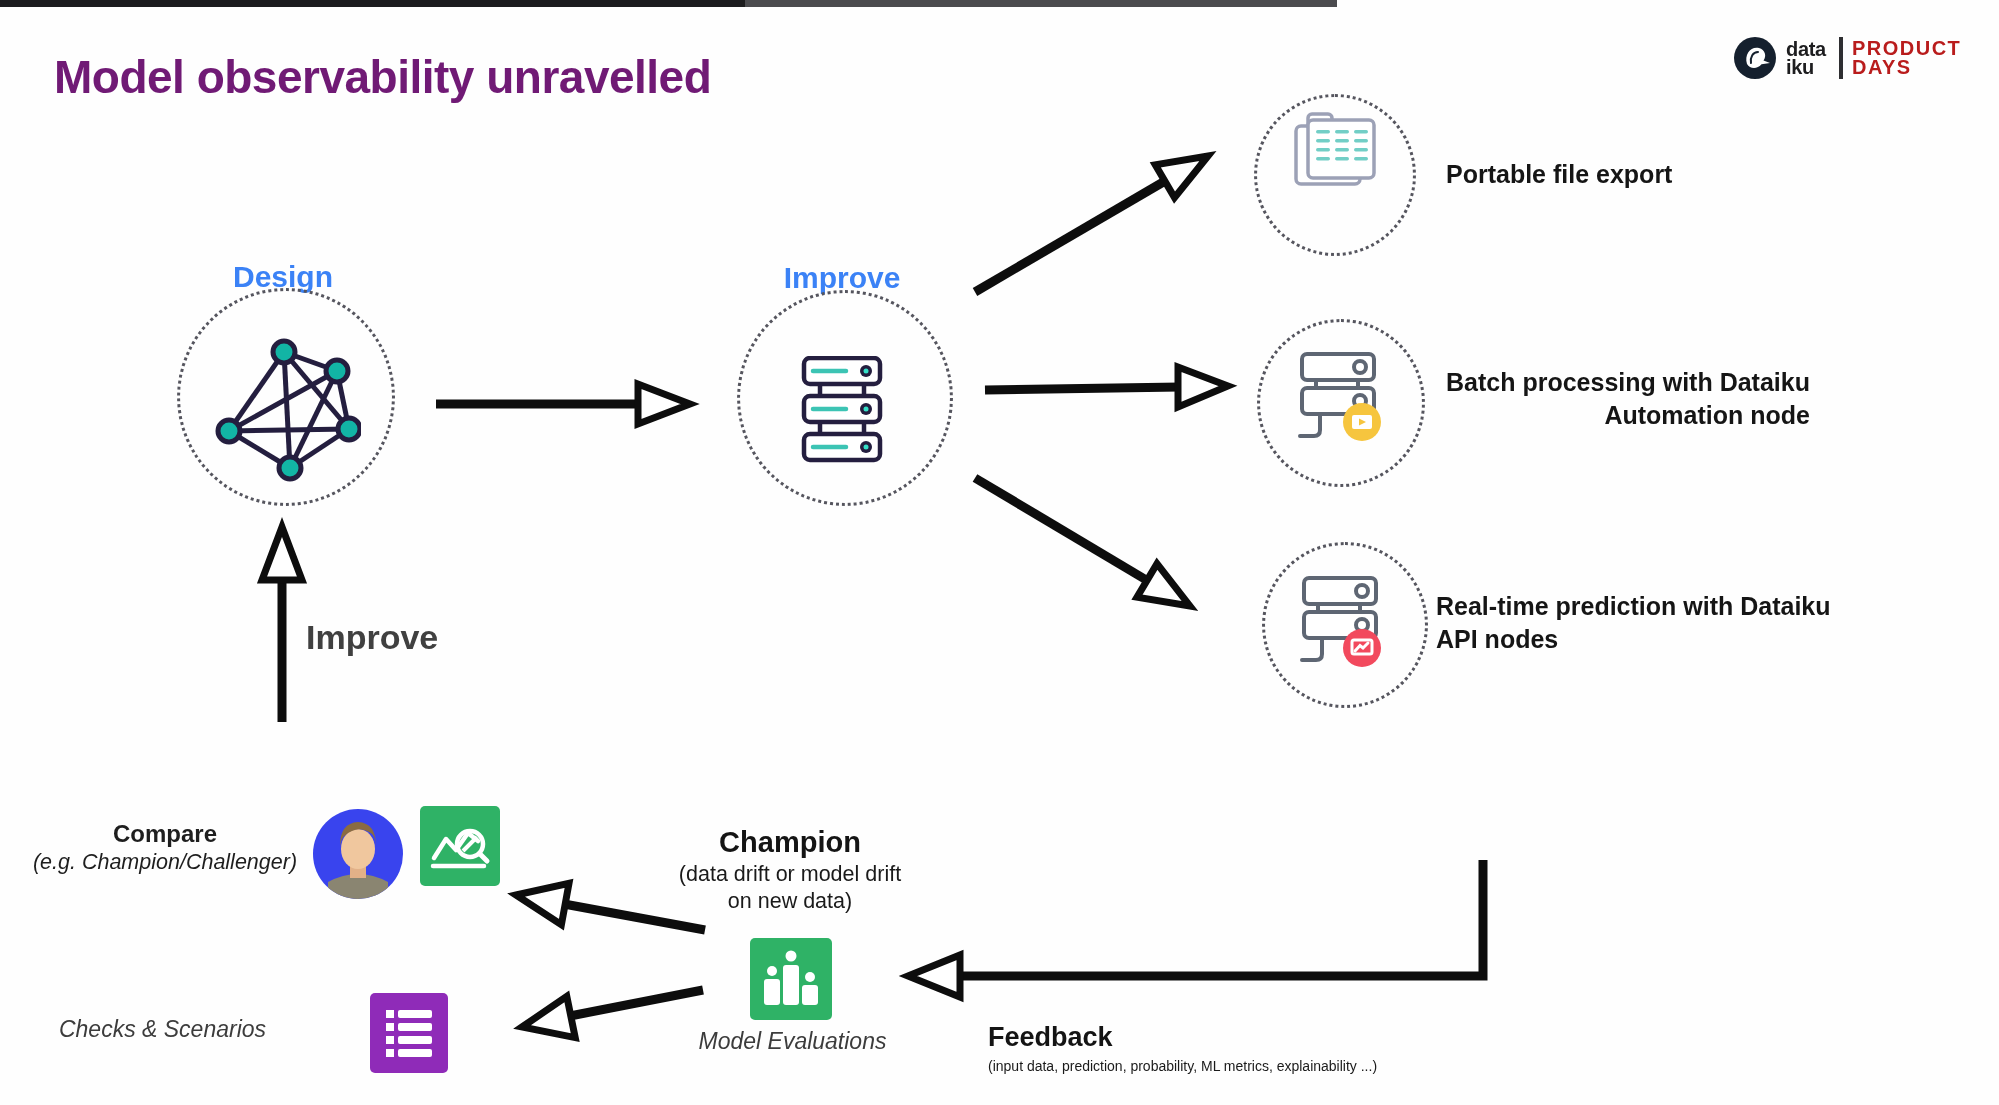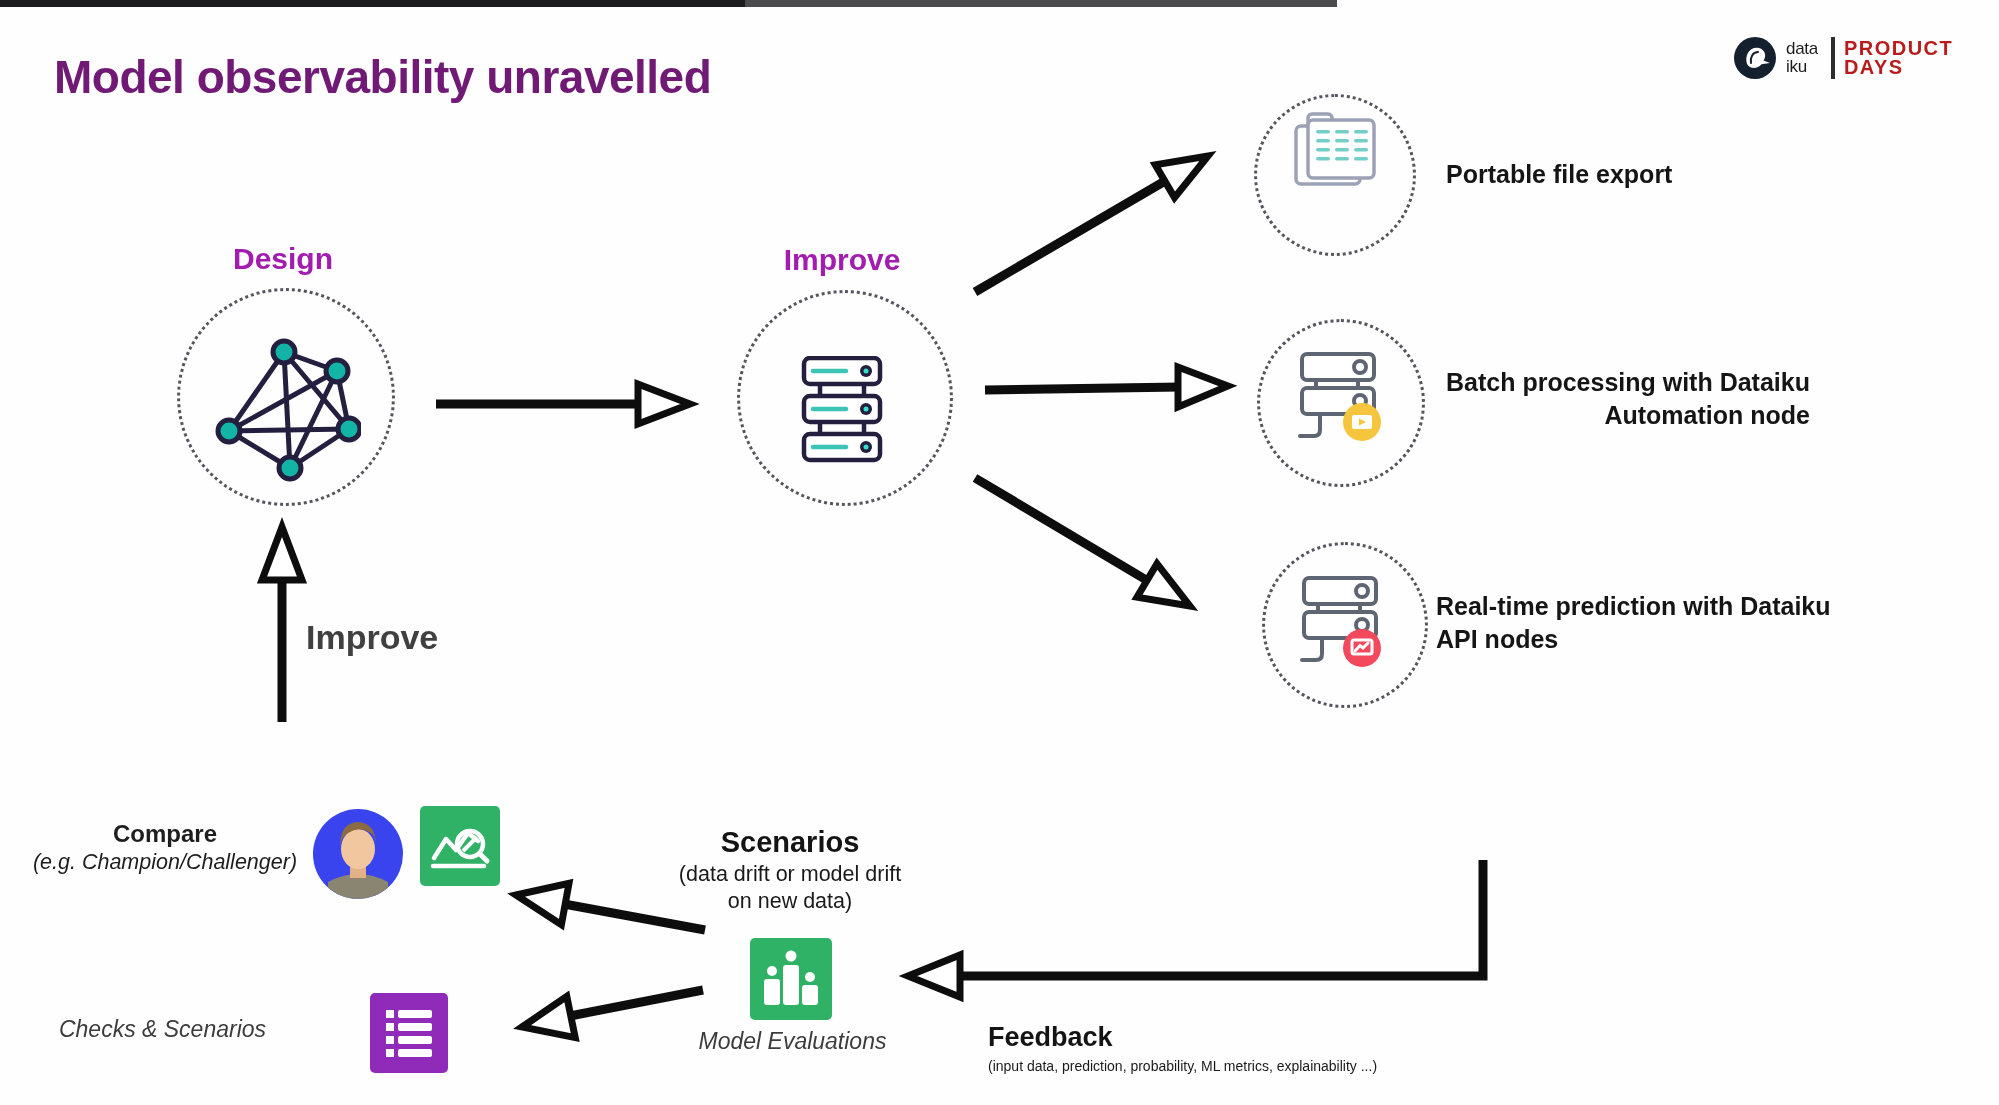--- a/index.html
+++ b/index.html
@@ -6,32 +6,32 @@
   .slide{position:relative;width:1999px;height:1105px;background:#fefefe;overflow:hidden;
          font-family:"Liberation Sans",sans-serif;color:#161616;}
   .abs{position:absolute;}
   
   .topbar-left{left:0;top:0;width:745px;height:7px;background:#1c1c1e;}
   .topbar-mid{left:745px;top:0;width:592px;height:7px;background:#4b4b4e;}
   
   .title{left:54px;top:50px;font-size:46px;font-weight:bold;color:#701a75;letter-spacing:-0.5px;}
   
   .logo{left:1733px;top:36px;display:flex;align-items:center;gap:9px;}
-  .logo-brand{font-weight:normal;font-size:17px;line-height:18px;color:#1d1d1f;letter-spacing:-0.3px;}
+  .logo-brand{font-weight:bold;font-size:20px;line-height:18px;color:#1d1d1f;letter-spacing:-0.3px;}
   .logo-divider{width:4px;height:42px;background:#2e2e31;margin-left:4px;}
   .logo-event{font-weight:bold;font-size:20px;line-height:19px;color:#b91c1c;letter-spacing:1.5px;}
   
   .dotted-circle{border:3px dotted #55555e;border-radius:50%;}
   .c-design{left:177px;top:288px;width:212px;height:212px;}
   .c-deploy{left:737px;top:290px;width:210px;height:210px;}
   .c-export{left:1254px;top:94px;width:156px;height:156px;}
   .c-batch{left:1257px;top:319px;width:162px;height:162px;}
   .c-realtime{left:1262px;top:542px;width:160px;height:160px;}
   
-  .stage-label{font-size:30px;font-weight:bold;text-align:center;color:#a21caf;}
+  .stage-label{font-size:30px;font-weight:bold;text-align:center;color:#3b82f6;margin-top:18px;}
   .l-design{left:178px;top:242px;width:210px;}
   .l-deploy{left:737px;top:243px;width:210px;}
   .l-improve{left:306px;top:618px;font-size:34px;font-weight:bold;color:#404040;}
   
   .output-label{font-size:25px;font-weight:bold;line-height:33px;color:#151515;white-space:pre-line;}
   .l-export{left:1446px;top:158px;}
   .l-batch{left:1446px;top:366px;text-align:right;}
   .l-realtime{left:1436px;top:590px;}
   
   .compare-title{left:10px;top:820px;width:310px;text-align:center;font-size:24px;font-weight:bold;color:#1e1e1e;}
@@ -255,21 +255,21 @@
   <div class="abs icon-tile compare-icon">
     <svg width="80" height="80" viewBox="0 0 80 80">
       <polyline points="14,52 26,33 36,44 48,27 58,35" fill="none" stroke="#ffffff" stroke-width="4.5" stroke-linecap="round" stroke-linejoin="round"></polyline>
       <line x1="13" y1="60" x2="64" y2="60" stroke="#ffffff" stroke-width="4.5" stroke-linecap="round"></line>
       <circle cx="50" cy="38" r="13" fill="none" stroke="#ffffff" stroke-width="4.5"></circle>
       <line x1="43" y1="45" x2="57" y2="31" stroke="#ffffff" stroke-width="4"></line>
       <line x1="60" y1="48" x2="67" y2="55" stroke="#ffffff" stroke-width="5" stroke-linecap="round"></line>
     </svg>
   </div>
 
-  <div class="abs evaluate-title">Scenarios</div>
+  <div class="abs evaluate-title">Champion</div>
   <div class="abs evaluate-sub">(data drift or model drift
 on new data)</div>
   <div class="abs icon-tile me-icon">
     <svg width="82" height="82" viewBox="0 0 82 82">
       <g fill="#ffffff">
         <circle cx="22" cy="33" r="5"></circle>
         <rect x="14" y="41" width="16" height="26" rx="3"></rect>
         <circle cx="41" cy="18" r="5.5"></circle>
         <rect x="33" y="27" width="16" height="40" rx="3"></rect>
         <circle cx="60" cy="39" r="5"></circle>

